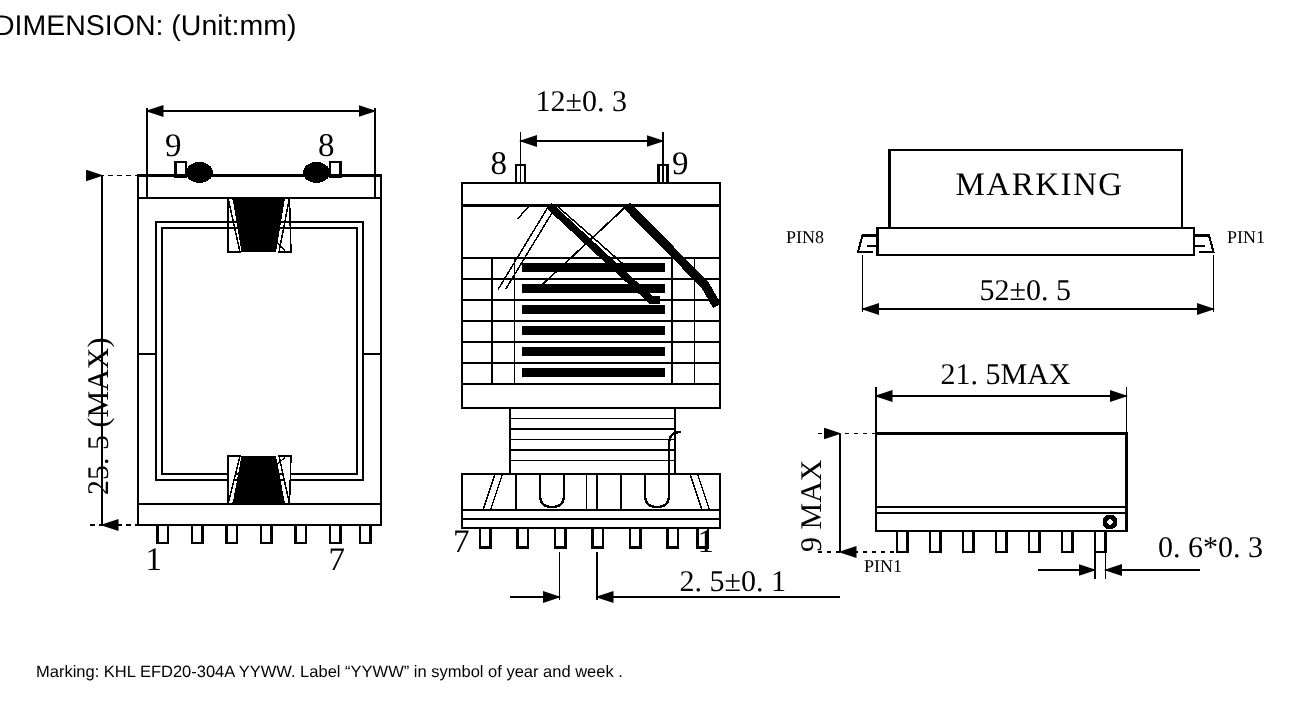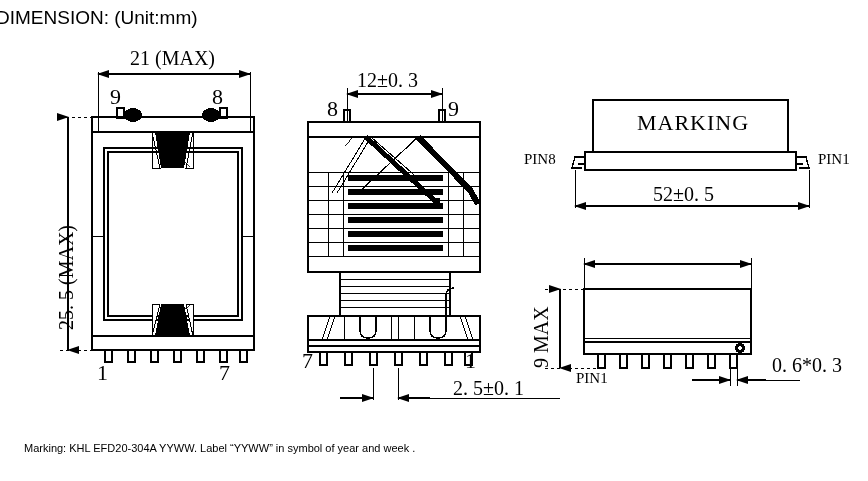--- a/index.html
+++ b/index.html
@@ -11,49 +11,49 @@
   #stage{position:absolute;left:0;top:0;width:720px;height:481px;}
   .txt{position:absolute;white-space:nowrap;line-height:1;}
   .serif{font-family:"Liberation Serif", serif;}
   .sans{font-family:"Liberation Sans", sans-serif;}
   .rot90{transform:rotate(-90deg);transform-origin:left top;}
   svg{position:absolute;left:0;top:0;}
   .title{font-size:19px;letter-spacing:0px;}
   .note{font-size:11px;}
   .dim{font-size:20px;}
   .pinnum{font-size:22px;}
-  .pinlbl{font-size:15px;}
+  .pinlbl{font-size:12px;}
   .marking{font-size:22px;letter-spacing:1px;}
 </style>
 </head>
 <body>
 
 <div id="stage">
 
   <div class="txt title sans" style="left:-4px;top:8px;">DIMENSION: (Unit:mm)</div>
 
-  <div class="txt dim serif" style="left:130px;top:48px;">21 (MAX)</div>
   <div class="txt pinnum serif" style="left:110px;top:86px;">9</div>
   <div class="txt pinnum serif" style="left:212px;top:86px;">8</div>
   <div class="txt dim serif rot90" style="left:56px;top:330px;">25. 5 (MAX)</div>
   <div class="txt pinnum serif" style="left:97px;top:362px;">1</div>
   <div class="txt pinnum serif" style="left:219px;top:362px;">7</div>
 
-  <div class="txt dim serif" style="left:357px;top:70px;text-align:right;">12±0. 3</div>
+  <div class="txt dim serif" style="left:357px;top:58px;text-align:right;">12±0. 3</div>
   <div class="txt pinnum serif" style="left:327px;top:98px;">8</div>
   <div class="txt pinnum serif" style="left:448px;top:98px;">9</div>
   <div class="txt pinnum serif" style="left:302px;top:350px;">7</div>
   <div class="txt pinnum serif" style="left:465px;top:350px;">1</div>
   <div class="txt dim serif" style="left:435px;top:378px;margin-left:18px;">2. 5±0. 1</div>
 
   <div class="txt marking serif" style="left:637px;top:112px;">MARKING</div>
   <div class="txt pinlbl serif" style="left:524px;top:152px;">PIN8</div>
   <div class="txt pinlbl serif" style="left:818px;top:152px;">PIN1</div>
   <div class="txt dim serif" style="left:653px;top:184px;">52±0. 5</div>
 
+  <div class="txt dim serif" style="left:627px;top:240px;">21. 5MAX</div>
   <div class="txt dim serif rot90" style="left:531px;top:368px;">9 MAX</div>
   <div class="txt pinlbl serif" style="left:576px;top:371px;">PIN1</div>
   <div class="txt dim serif" style="left:772px;top:355px;">0. 6*0. 3</div>
 
   <div class="txt note sans" style="left:24px;top:443px;">Marking: KHL EFD20-304A YYWW. Label “YYWW” in symbol of year and week .</div>
 
   <svg width="868" height="481" viewBox="0 0 868 481">
     <defs>
       <marker id="arrR" markerWidth="12" markerHeight="8" refX="11" refY="4" orient="auto" markerUnits="userSpaceOnUse">
         <path d="M0,0 L12,4 L0,8 Z" fill="#000"></path>

